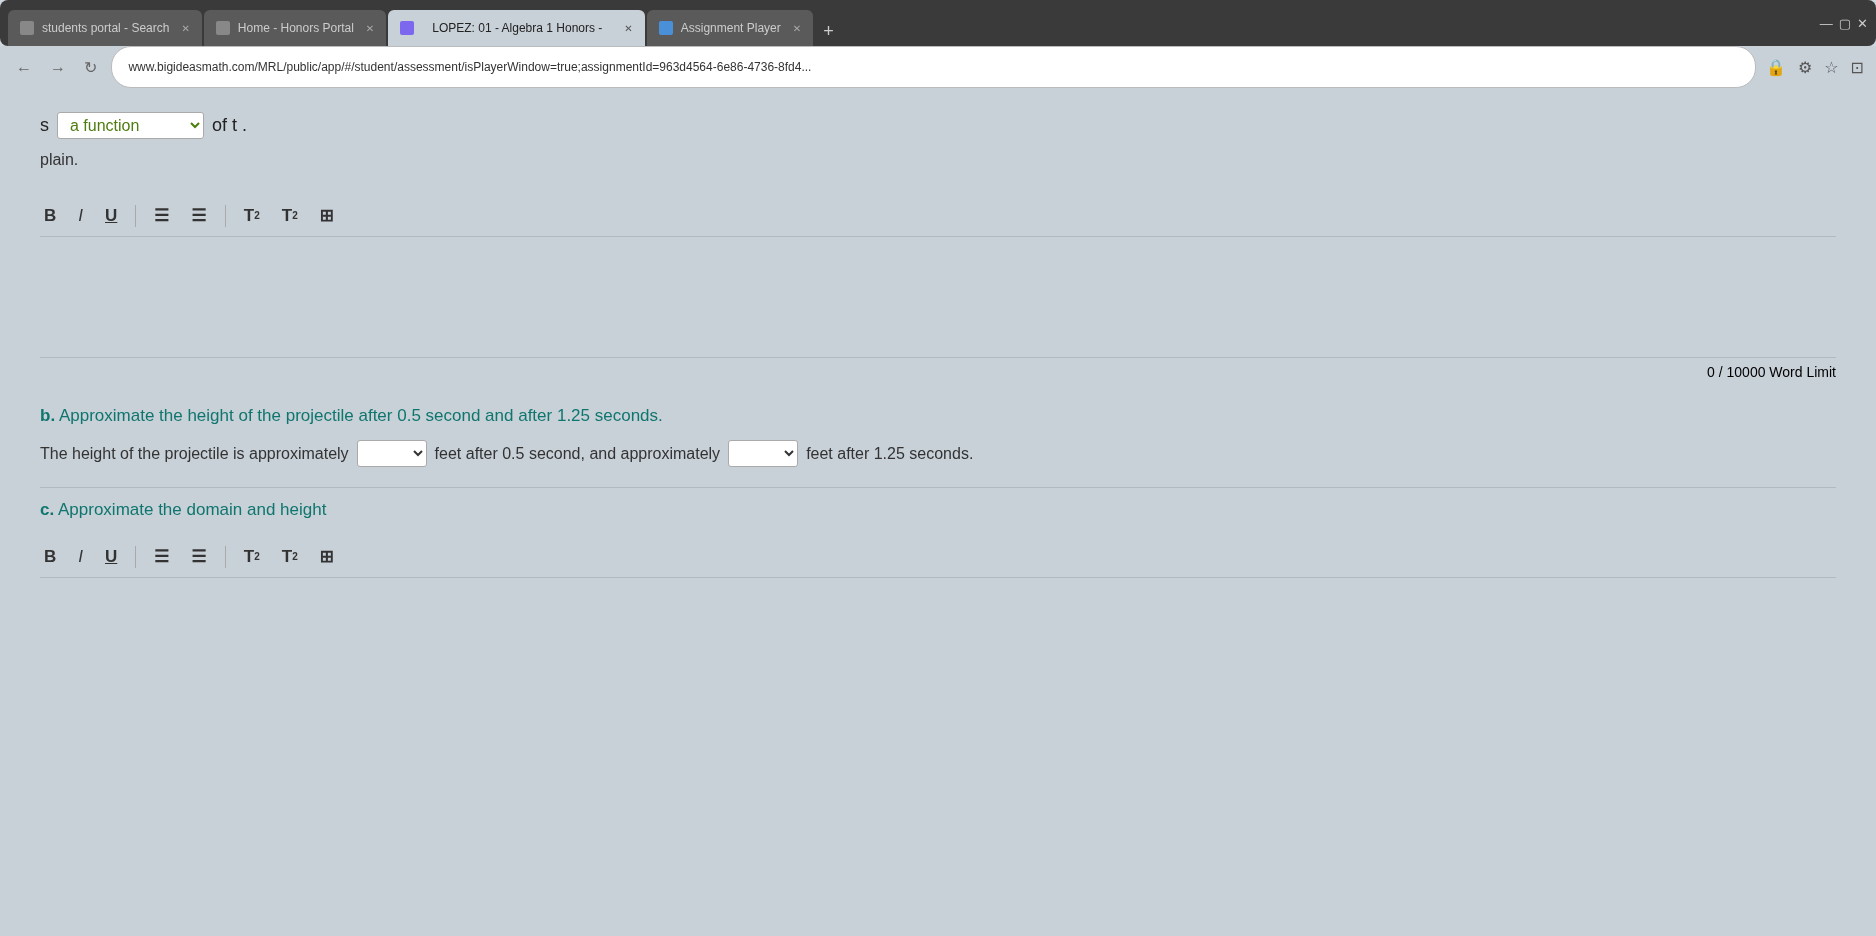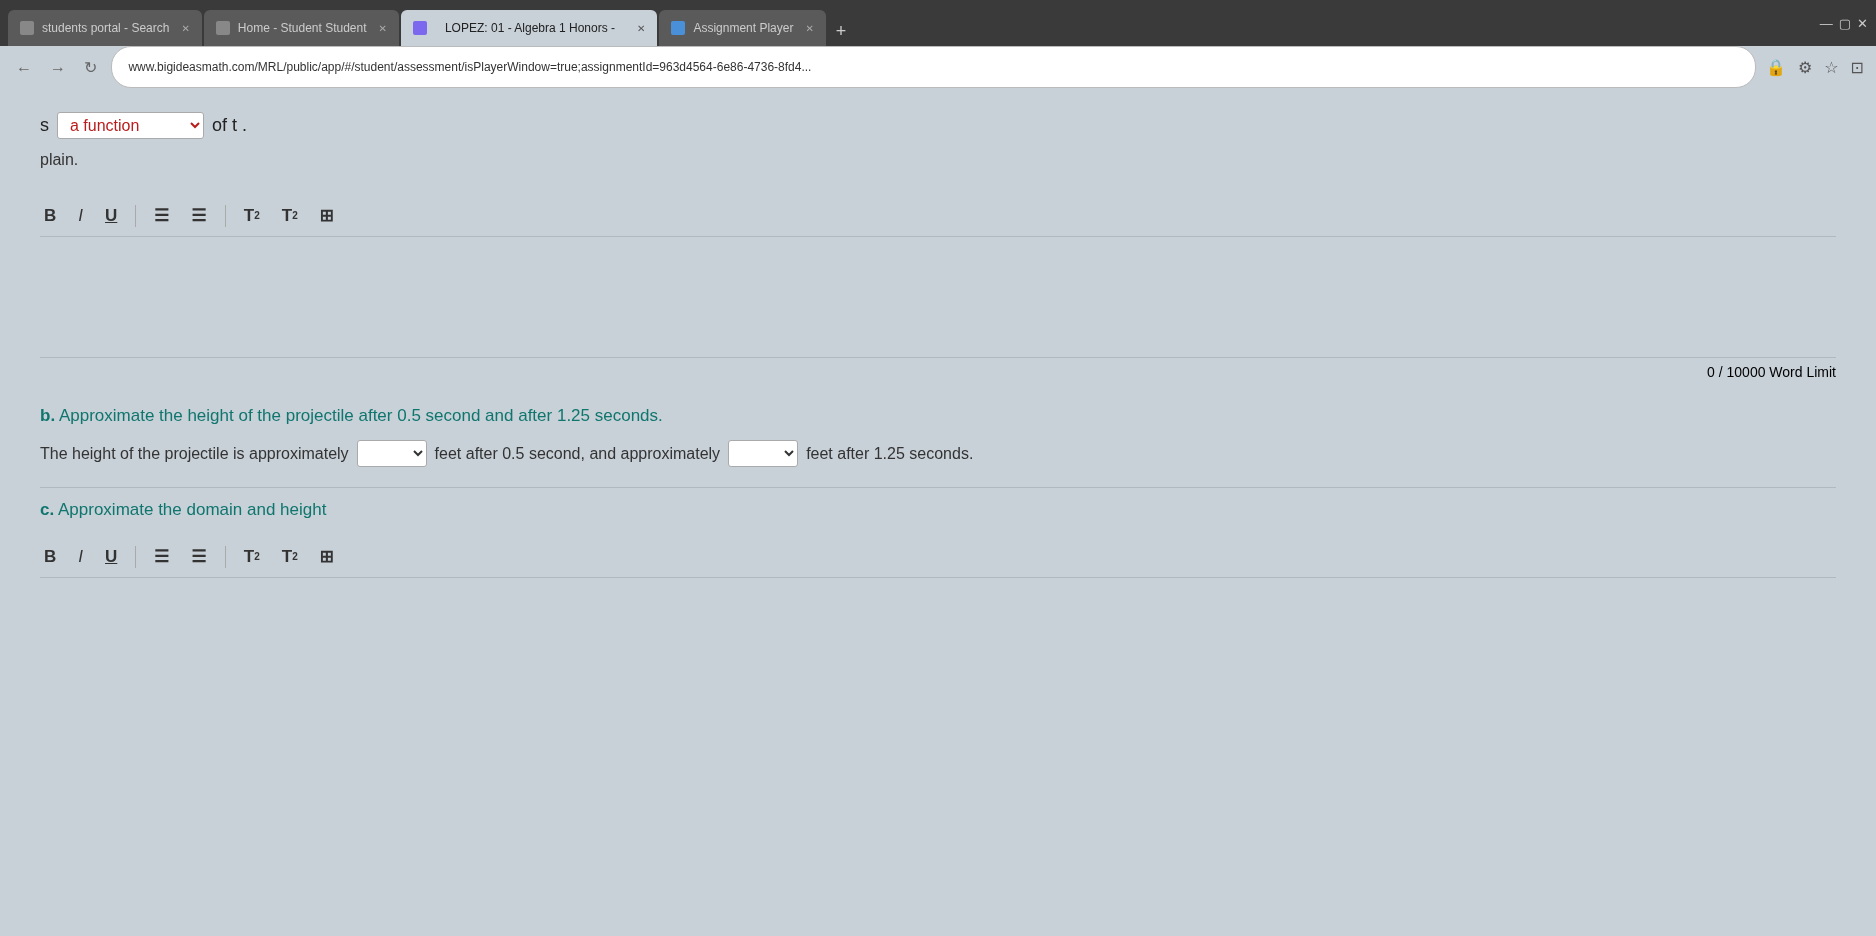--- a/index.html
+++ b/index.html
@@ -13,20 +13,21 @@
     }
 
     
     .browser-chrome {
       background: #3a3a3a;
       height: 46px;
       display: flex;
       align-items: center;
       padding: 0 8px;
       gap: 4px;
+      border-radius: 8px;
     }
 
     .tab-bar {
       display: flex;
       align-items: flex-end;
       height: 100%;
       gap: 2px;
       flex: 1;
     }
 
@@ -152,21 +153,21 @@
       color: #222;
       margin-bottom: 12px;
     }
 
     .dropdown-select {
       background: #fff;
       border: 1px solid #aaa;
       border-radius: 3px;
       padding: 3px 20px 3px 8px;
       font-size: 16px;
-      color: #b91c1c;
+      color: #4d7c0f;
       appearance: auto;
       cursor: pointer;
       min-width: 120px;
     }
 
     .explain-text {
       font-size: 16px;
       color: #333;
       margin-bottom: 24px;
     }
@@ -286,21 +287,21 @@
   <div class="tab-bar">
 
     <div class="tab">
       <div class="tab-icon"></div>
       <span>students portal - Search</span>
       <span class="tab-close">✕</span>
     </div>
 
     <div class="tab">
       <div class="tab-icon"></div>
-      <span>Home - Student Student</span>
+      <span>Home - Honors Portal</span>
       <span class="tab-close">✕</span>
     </div>
 
     <div class="tab active">
       <div class="tab-icon purple"></div>
       <span>LOPEZ: 01 - Algebra 1 Honors -</span>
       <span class="tab-close">✕</span>
     </div>
 
     <div class="tab">

